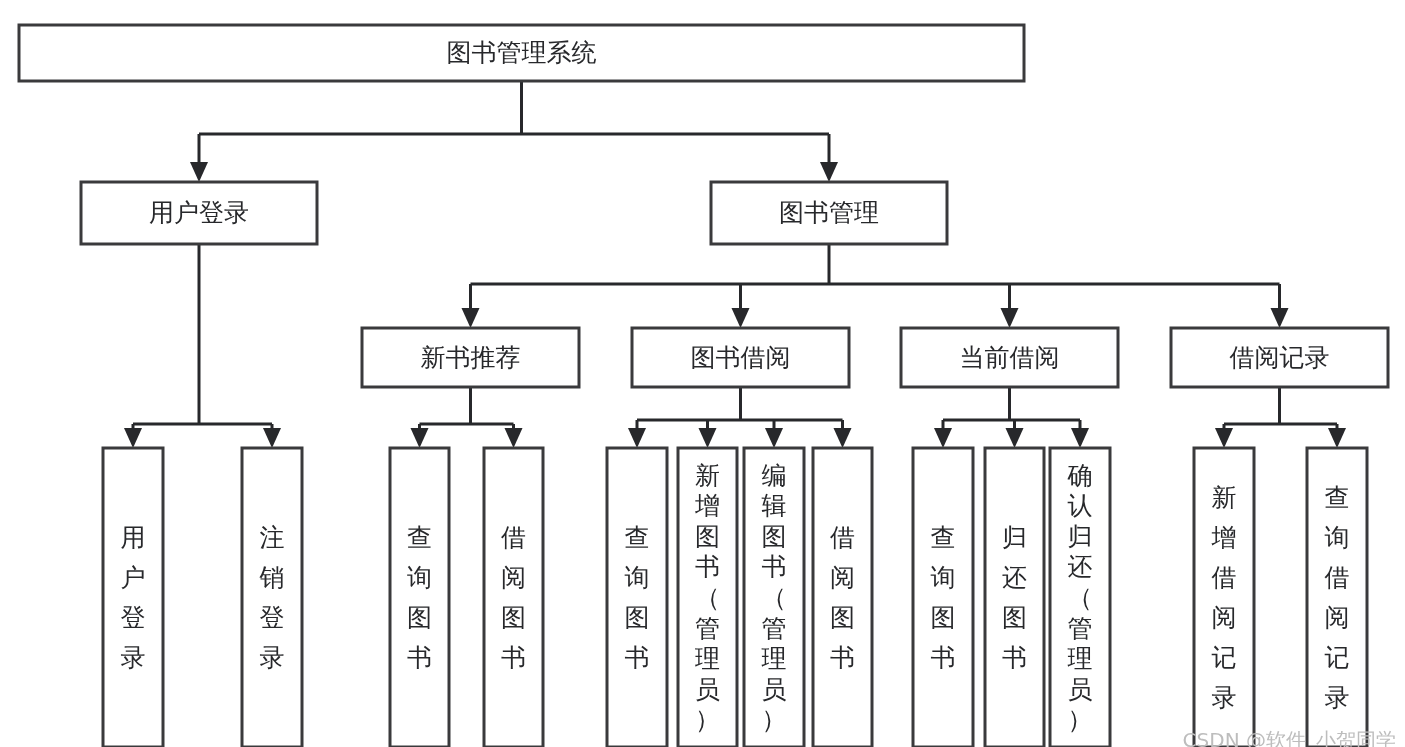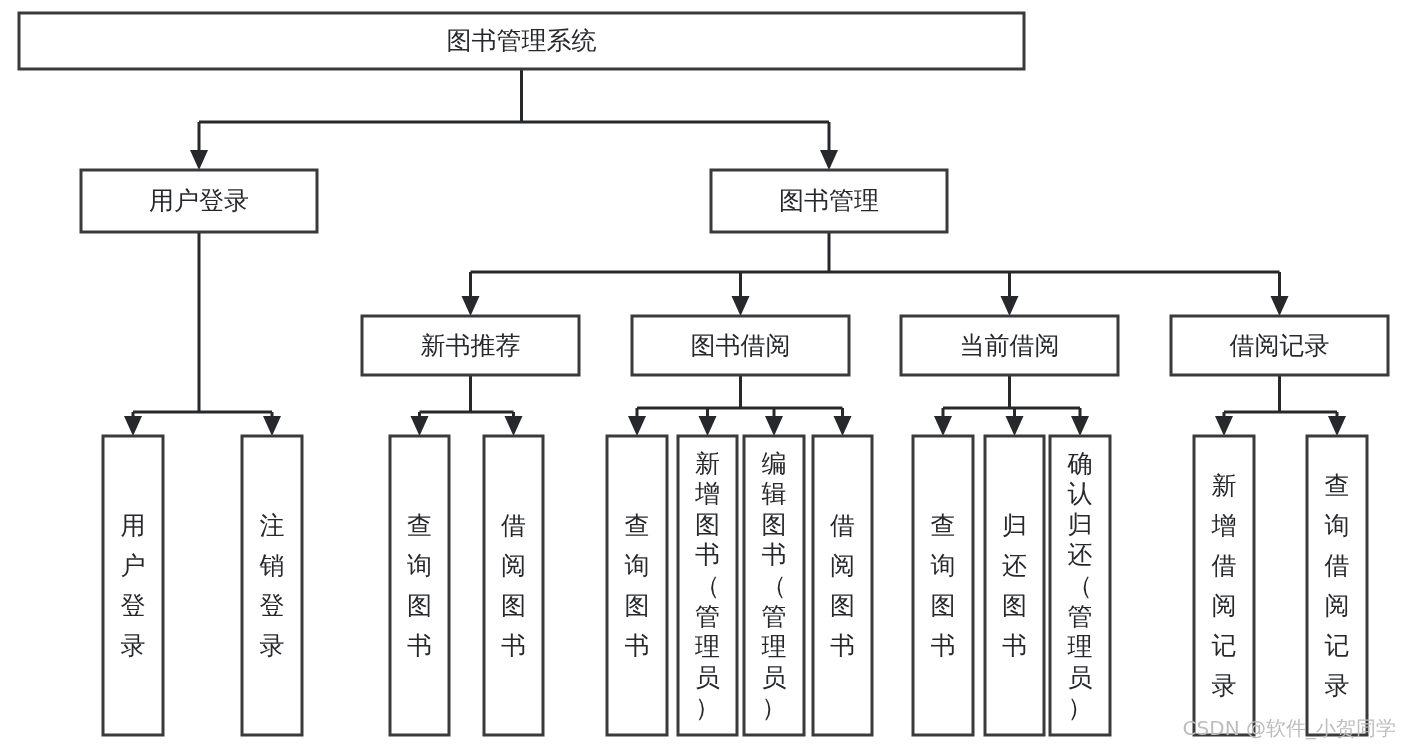--- a/index.html
+++ b/index.html
@@ -10,21 +10,21 @@
   body {
     width: 1405px;
     height: 747px;
     overflow: hidden;
     font-family: "DejaVu Sans", "Liberation Sans", sans-serif;
     position: relative;
   }
   #diagram-root {
     position: absolute;
     left: 0;
-    top: 0;
+    top: 12px;
     width: 1405px;
     height: 592px;
   }
   .node-box {
     fill: #ffffff;
     stroke: #3a3a3c;
     stroke-width: 3;
   }
   .node-label {
     fill: #27282b;

